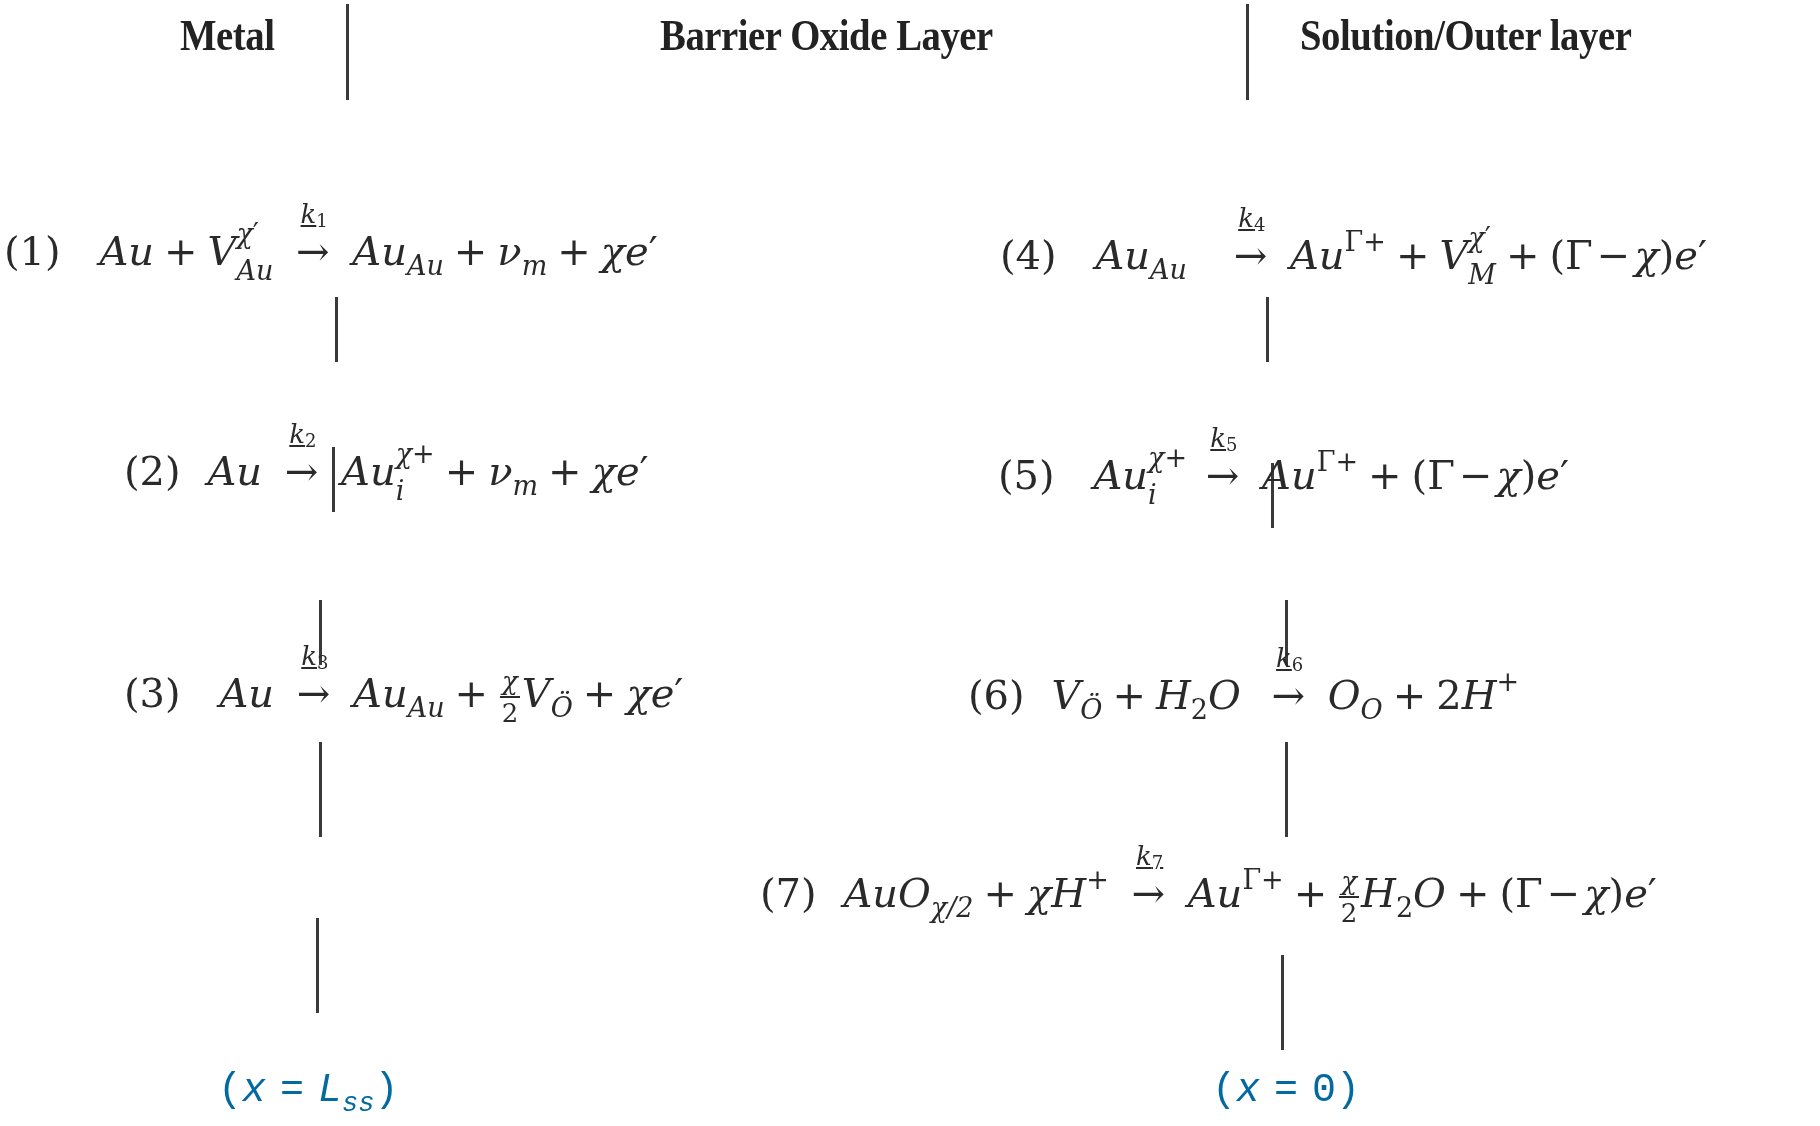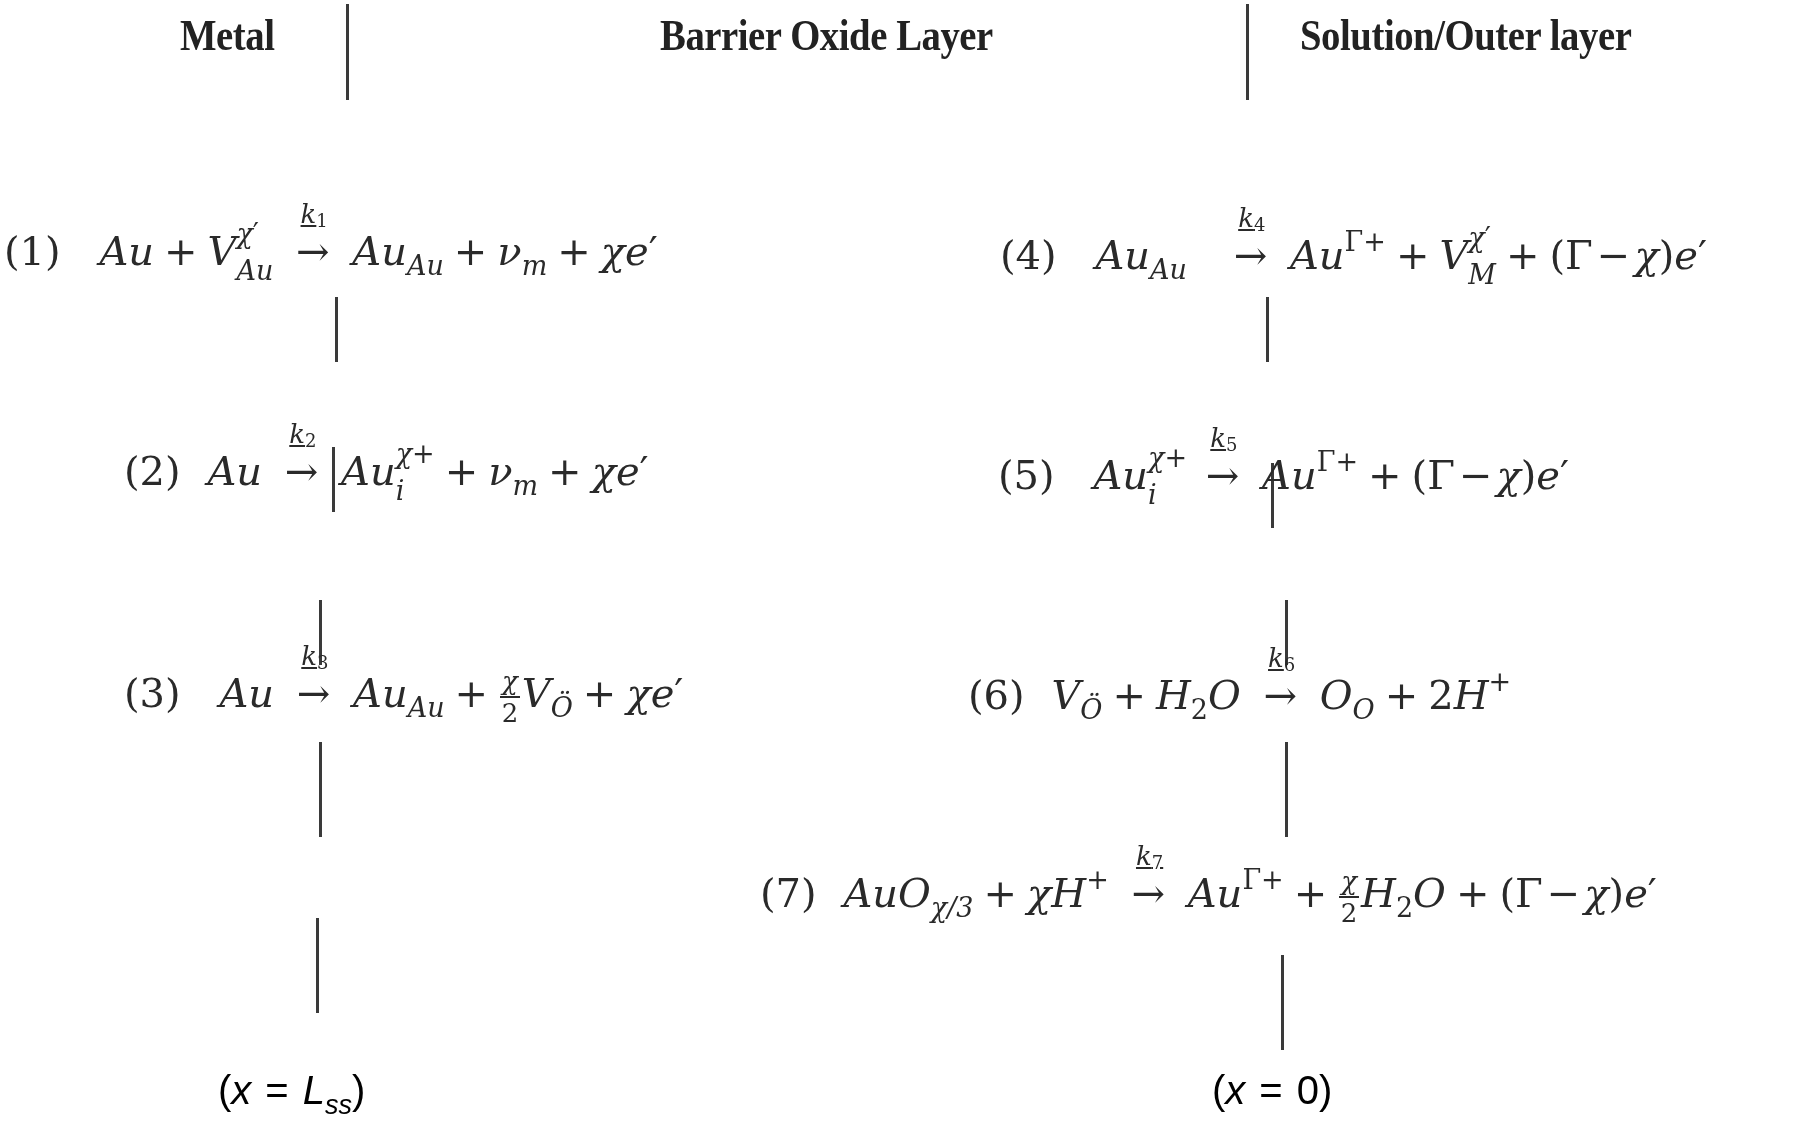--- a/index.html
+++ b/index.html
@@ -27,21 +27,21 @@
   .arrow .k sub { font-size: 18px; font-style: normal; vertical-align: -4px; }
   .ss { display: inline-block; position: relative; vertical-align: middle; line-height: 1; font-size: 27px; font-style: italic; }
   .ss .sup { display: block; position: relative; top: -8px; }
   .ss .sub { display: block; position: relative; top: 2px; }
   sub.s { font-size: 27px; font-style: italic; vertical-align: -10px; }
   sup.s { font-size: 27px; font-style: italic; vertical-align: 18px; }
   .frac { display: inline-block; vertical-align: middle; text-align: center; font-size: 26px; line-height: 1; margin: 0 2px; }
   .frac span { display: block; }
   .frac .n { font-style: italic; border-bottom: 2px solid #2a2a2a; padding: 0 2px 2px; }
   .frac .d { padding-top: 2px; }
-  .bound { position: absolute; font-family: Liberation Sans, sans-serif; font-size: 40px; color: #000000; white-space: nowrap; }
+  .bound { position: absolute; font-family: Liberation Mono, monospace; font-size: 40px; color: #0369a1; white-space: nowrap; }
   .bound i { font-style: italic; }
 </style>
 </head>
 <body>
 
 <div class="hdr" style="left:180px;">Metal</div>
 <div class="hdr" style="left:660px;">Barrier Oxide Layer</div>
 <div class="hdr" style="left:1300px;">Solution/Outer layer</div>
 
 <div class="vline" style="left:346px; top:4px; height:96px;"></div>
@@ -90,27 +90,27 @@
 <div class="eq" style="left:998px; top:448px;">
   <span class="num">(5)</span>
   <i>Au</i><span class="ss"><span class="sup"><span>χ</span><span style="font-style:normal">+</span></span><span class="sub">i</span></span>
   <span class="arrow" style="margin-left:6px"><span class="k"><span>k</span><sub>5</sub></span><span>→</span></span>
   <i>Au</i><sup class="s" style="font-style:normal"><span>Γ</span><span>+</span></sup><span class="op">+</span>(<span>Γ</span><span class="op" style="margin:0 4px">−</span><i>χ</i>)<i>e</i><span>′</span>
 </div>
 
 <div class="eq" style="left:968px; top:668px;">
   <span class="num" style="margin-right:14px">(6)</span>
   <i>V</i><sub class="s">Ö</sub><span class="op">+</span><i>H</i><sub class="s" style="font-style:normal">2</sub><i>O</i>
-  <span class="arrow" style="margin-left:10px"><span class="k"><span>k</span><sub>6</sub></span><span>→</span></span>
+  <span class="arrow" style="margin-left:18px"><span class="k"><span>k</span><sub>6</sub></span><span>→</span></span>
   <i>O</i><sub class="s">O</sub><span class="op">+</span><span>2</span><i>H</i><sup class="s" style="font-style:normal">+</sup>
 </div>
 
 <div class="eq" style="left:760px; top:866px;">
   <span class="num" style="margin-right:14px">(7)</span>
-  <i>Au</i><i>O</i><sub class="s">χ/3</sub><span class="op">+</span><i>χ</i><i>H</i><sup class="s" style="font-style:normal">+</sup>
+  <i>Au</i><i>O</i><sub class="s">χ/2</sub><span class="op">+</span><i>χ</i><i>H</i><sup class="s" style="font-style:normal">+</sup>
   <span class="arrow" style=""><span class="k"><span>k</span><sub>7</sub></span><span>→</span></span>
   <i>Au</i><sup class="s" style="font-style:normal"><span>Γ</span><span>+</span></sup><span class="op">+</span><span class="frac"><span class="n">χ</span><span class="d">2</span></span><i>H</i><sub class="s" style="font-style:normal">2</sub><i>O</i><span class="op">+</span>(<span>Γ</span><span class="op" style="margin:0 4px">−</span><i>χ</i>)<i>e</i><span>′</span>
 </div>
 
 <div class="bound" style="left:218px; top:1068px;">
   (<i>x</i><span style="margin:0 14px">=</span><i>L</i><sub class="s">ss</sub>)
 </div>
 <div class="bound" style="left:1212px; top:1068px;">
   (<i>x</i><span style="margin:0 14px">=</span><span>0</span>)
 </div>

